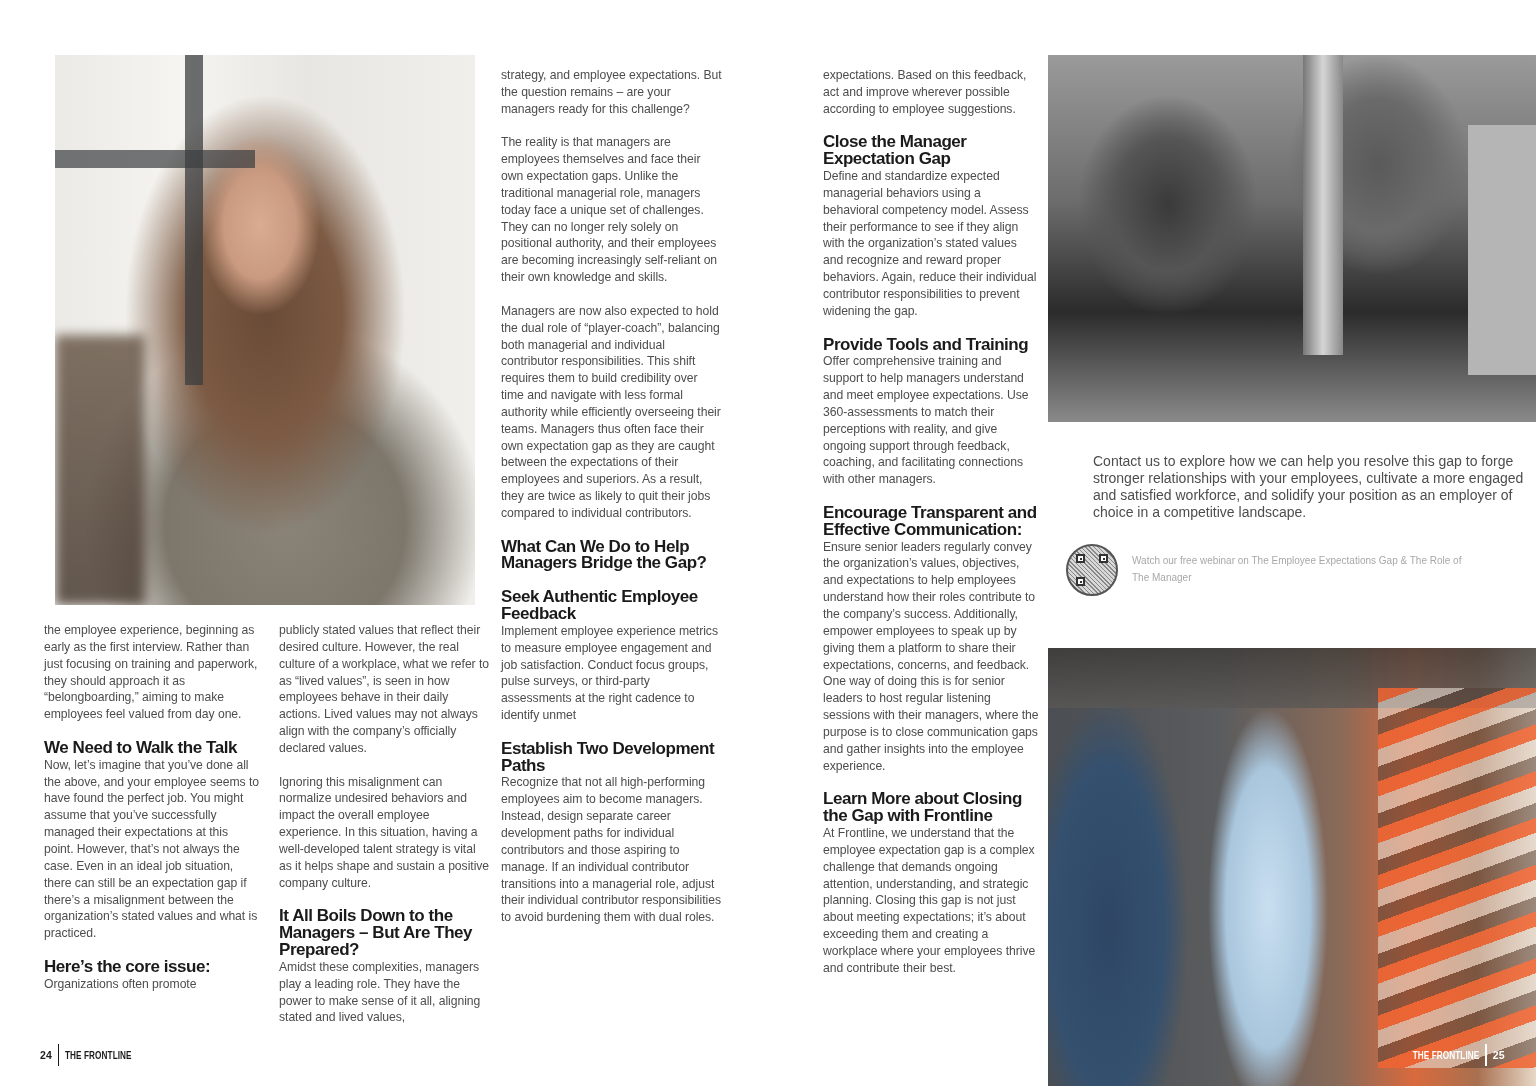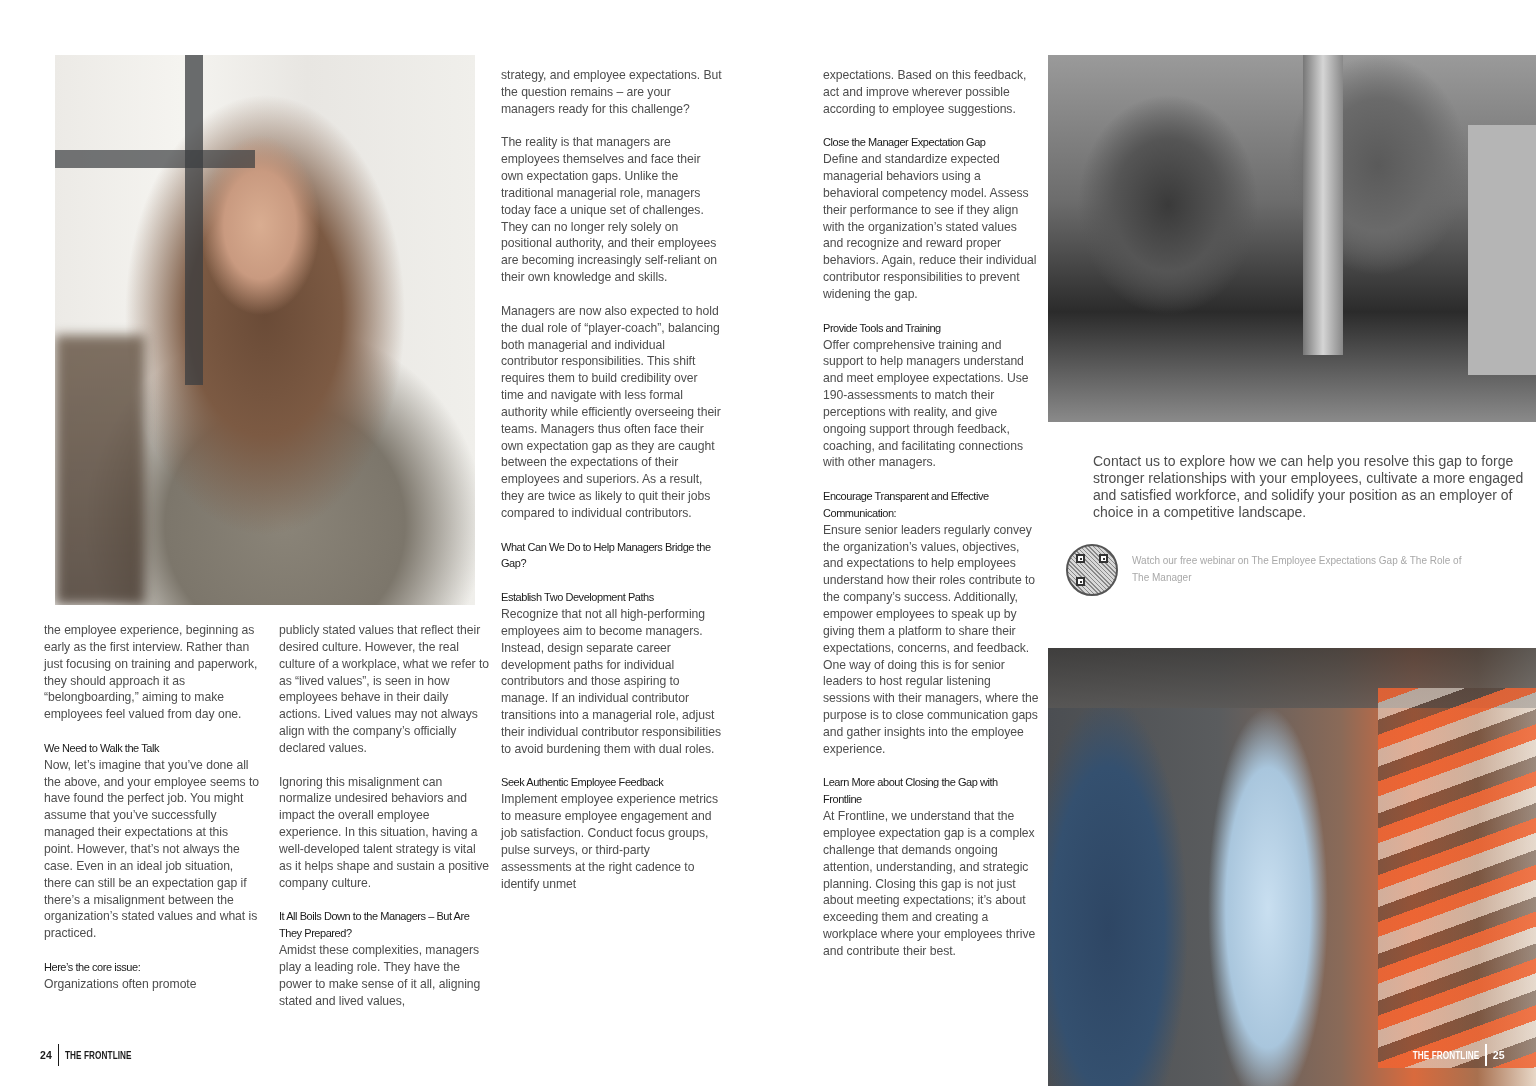--- a/index.html
+++ b/index.html
@@ -10,22 +10,22 @@
     position: absolute;
     font-size: 12.2px;
     line-height: 16.85px;
     color: #4d4d4d;
     letter-spacing: -0.05px;
   }
   .col p { margin: 0 0 16.85px 0; }
   .col p.tight { margin-bottom: 0; }
   .col h3 {
     font-family: "Liberation Sans", sans-serif;
-    font-weight: 400;
-    font-size: 11px;
+    font-weight: 700;
+    font-size: 17px;
     line-height: 16.85px;
     color: #1a1a1a;
     letter-spacing: -0.45px;
   }
   .col .section { margin-bottom: 16.85px; }
 
   
   .photo { position: absolute; overflow: hidden; }
   #photo-woman {
     left: 55px; top: 55px; width: 420px; height: 550px;
@@ -132,38 +132,38 @@
 </div>
 
 <div class="col" id="col3" style="left:501px; top:67px; width:222px;">
   <p>strategy, and employee expectations. But the question remains – are your managers ready for this challenge?</p>
   <p>The reality is that managers are employees themselves and face their own expectation gaps. Unlike the traditional managerial role, managers today face a unique set of challenges. They can no longer rely solely on positional authority, and their employees are becoming increasingly self-reliant on their own knowledge and skills.</p>
   <p>Managers are now also expected to hold the dual role of “player-coach”, balancing both managerial and individual contributor responsibilities. This shift requires them to build credibility over time and navigate with less formal authority while efficiently overseeing their teams. Managers thus often face their own expectation gap as they are caught between the expectations of their employees and superiors. As a result, they are twice as likely to quit their jobs compared to individual contributors.</p>
   <div class="section">
     <h3>What Can We Do to Help Managers Bridge the Gap?</h3>
   </div>
   <div class="section">
+    <h3>Seek Authentic Employee Feedback</h3>
+    <p class="tight">Implement employee experience metrics to measure employee engagement and job satisfaction. Conduct focus groups, pulse surveys, or third-party assessments at the right cadence to identify unmet</p>
+  </div>
+  <div class="section">
     <h3>Establish Two Development Paths</h3>
     <p class="tight">Recognize that not all high-performing employees aim to become managers. Instead, design separate career development paths for individual contributors and those aspiring to manage. If an individual contributor transitions into a managerial role, adjust their individual contributor responsibilities to avoid burdening them with dual roles.</p>
-  </div>
-  <div class="section">
-    <h3>Seek Authentic Employee Feedback</h3>
-    <p class="tight">Implement employee experience metrics to measure employee engagement and job satisfaction. Conduct focus groups, pulse surveys, or third-party assessments at the right cadence to identify unmet</p>
   </div>
 </div>
 
 <div class="col" id="col4" style="left:823px; top:67px; width:216px;">
   <p>expectations. Based on this feedback, act and improve wherever possible according to employee suggestions.</p>
   <div class="section">
     <h3>Close the Manager Expectation Gap</h3>
     <p class="tight">Define and standardize expected managerial behaviors using a behavioral competency model. Assess their performance to see if they align with the organization’s stated values and recognize and reward proper behaviors. Again, reduce their individual contributor responsibilities to prevent widening the gap.</p>
   </div>
   <div class="section">
     <h3>Provide Tools and Training</h3>
-    <p class="tight">Offer comprehensive training and support to help managers understand and meet employee expectations. Use 190-assessments to match their perceptions with reality, and give ongoing support through feedback, coaching, and facilitating connections with other managers.</p>
+    <p class="tight">Offer comprehensive training and support to help managers understand and meet employee expectations. Use 360-assessments to match their perceptions with reality, and give ongoing support through feedback, coaching, and facilitating connections with other managers.</p>
   </div>
   <div class="section">
     <h3>Encourage Transparent and Effective Communication:</h3>
     <p class="tight">Ensure senior leaders regularly convey the organization’s values, objectives, and expectations to help employees understand how their roles contribute to the company’s success. Additionally, empower employees to speak up by giving them a platform to share their expectations, concerns, and feedback. One way of doing this is for senior leaders to host regular listening sessions with their managers, where the purpose is to close communication gaps and gather insights into the employee experience.</p>
   </div>
   <div class="section">
     <h3>Learn More about Closing the Gap with Frontline</h3>
     <p class="tight">At Frontline, we understand that the employee expectation gap is a complex challenge that demands ongoing attention, understanding, and strategic planning. Closing this gap is not just about meeting expectations; it’s about exceeding them and creating a workplace where your employees thrive and contribute their best.</p>
   </div>
 </div>

